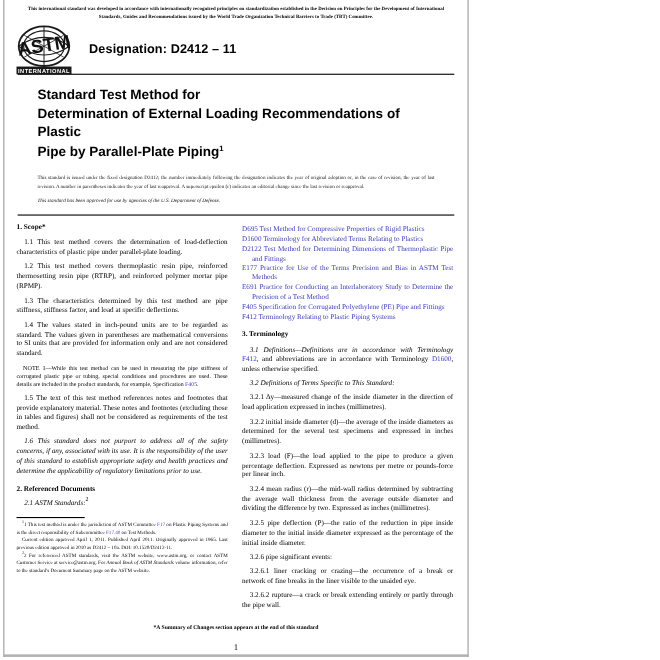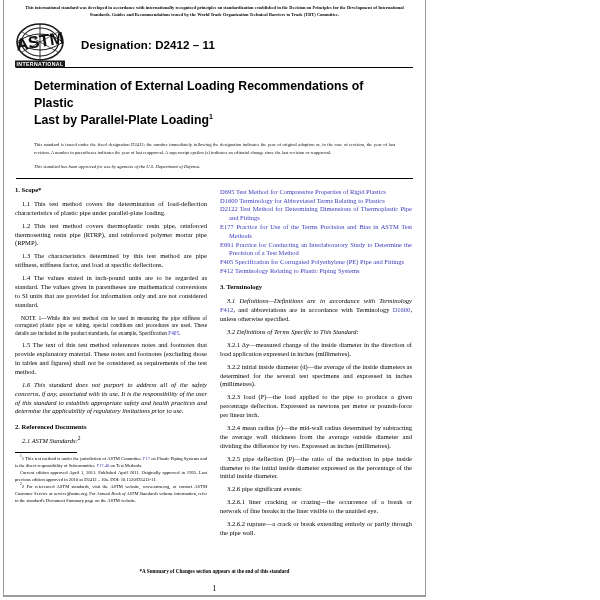--- a/index.html
+++ b/index.html
@@ -239,22 +239,23 @@
           <text x="26" y="44.2" font-family="Liberation Sans, sans-serif" font-size="5.2" font-weight="bold" fill="#ffffff" text-anchor="middle" letter-spacing="0.4">INTERNATIONAL</text>
         </svg>
       </div>
       <div class="designation">Designation: D2412 – 11</div>
     </div>
 
     <div class="rule-under-hdr"></div>
 
     <div class="title-block">
       <div class="doc-title">
+        <div>Standard Test Method for</div>
         <div>Determination of External Loading Recommendations of Plastic</div>
-        <div><span>Last by Parallel-Plate Loading</span><sup>1</sup></div>
+        <div><span>Pipe by Parallel-Plate Piping</span><sup>1</sup></div>
       </div>
       <p class="issued-note">This standard is issued under the fixed designation D2412; the number immediately following the designation indicates the year of original adoption or, in the case of revision, the year of last revision. A number in parentheses indicates the year of last reapproval. A superscript epsilon (ε) indicates an editorial change since the last revision or reapproval.</p>
       <p class="dod-note">This standard has been approved for use by agencies of the U.S. Department of Defense.</p>
     </div>
 
     <div class="rule-mid"></div>
 
     <div class="cols">
 
       <div class="col">

